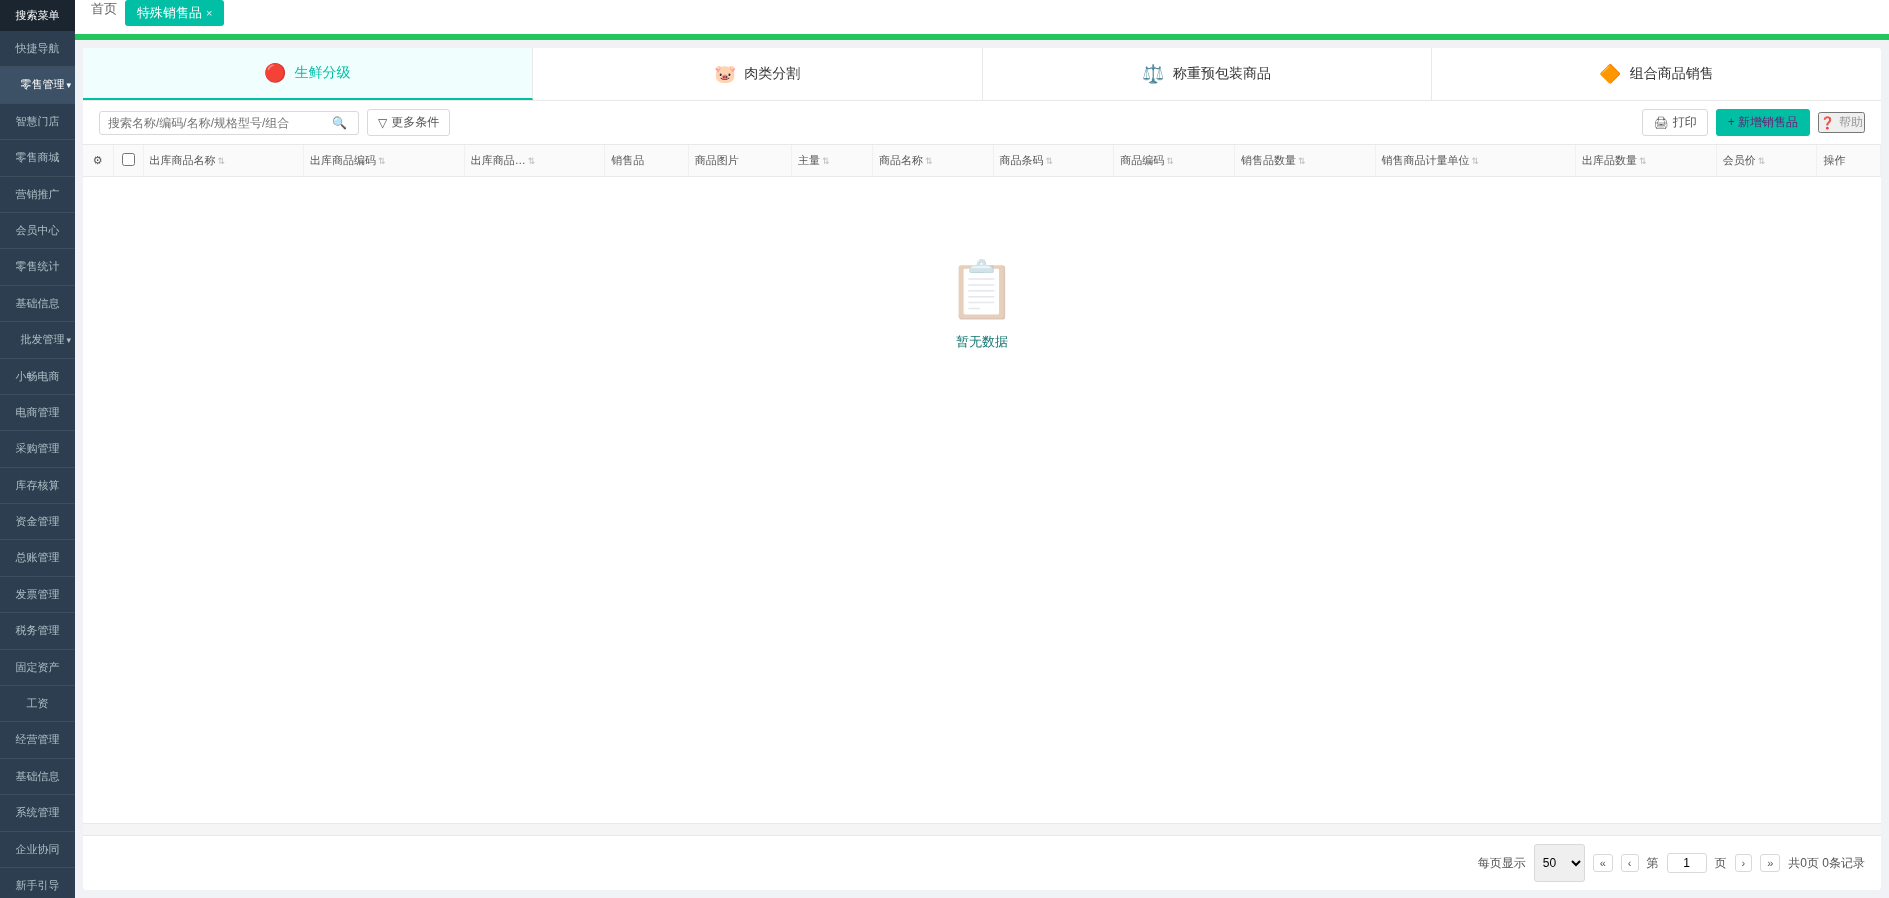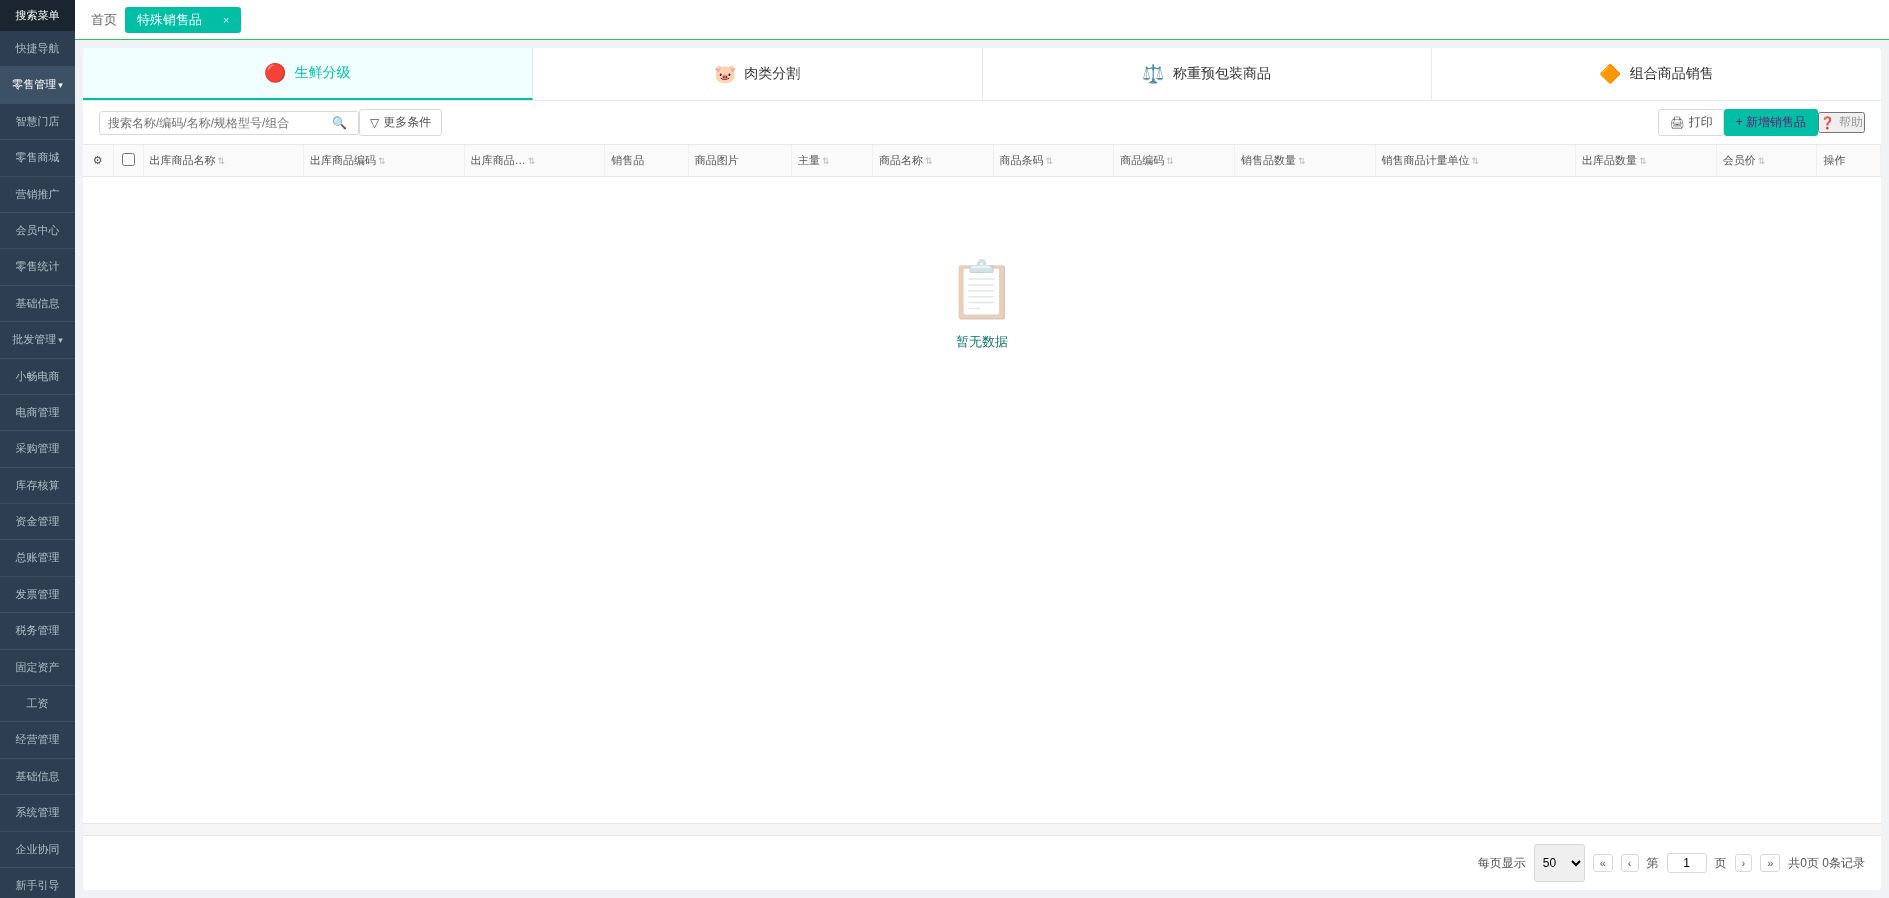--- a/index.html
+++ b/index.html
@@ -30,56 +30,56 @@
       width: 100%;
       text-align: center;
       padding: 10px 4px;
       color: #b0bec5;
       cursor: pointer;
       font-size: 11px;
       line-height: 1.4;
       border-bottom: 1px solid #3d4f5e;
     }
     .sidebar-item.active { color: #fff; background: #3d5166; }
-    .sidebar-item.has-arrow { position: relative; }
+    .sidebar-item.has-arrow { position: relative; text-align: right; }
     .sidebar-item.has-arrow::after { content: '▾'; font-size: 9px; margin-left: 2px; }
 
     
     .main {
       flex: 1;
       display: flex;
       flex-direction: column;
       overflow: hidden;
     }
 
     
     .topbar {
       background: #fff;
-      border-bottom: 1px solid #22c55e;
+      border-bottom: 6px solid #22c55e;
       padding: 0 16px;
       height: 40px;
       display: flex;
-      align-items: center;
+      align-items: flex-start;
       gap: 8px;
       flex-shrink: 0;
     }
     .topbar-breadcrumb {
       color: #666;
       font-size: 13px;
     }
     .topbar-tab {
       background: #00bfa5;
       color: #fff;
       padding: 4px 12px;
       border-radius: 3px;
       font-size: 13px;
       cursor: pointer;
       display: flex;
       align-items: center;
-      gap: 21px;
+      gap: 4px;
     }
     .topbar-tab .close-x { font-size: 11px; opacity: 0.8; }
 
     
     .content {
       flex: 1;
       display: flex;
       flex-direction: column;
       background: #fff;
       margin: 8px;
@@ -113,20 +113,21 @@
       background: #f0fffe;
     }
     .tab-icon { font-size: 18px; }
 
     
     .toolbar {
       display: flex;
       align-items: center;
       padding: 8px 16px;
       border-bottom: 1px solid #e8e8e8;
+      gap: 8px;
       flex-shrink: 0;
     }
     .search-input-wrap {
       display: flex;
       align-items: center;
       border: 1px solid #d9d9d9;
       border-radius: 3px;
       padding: 4px 8px;
       gap: 4px;
       width: 260px;

